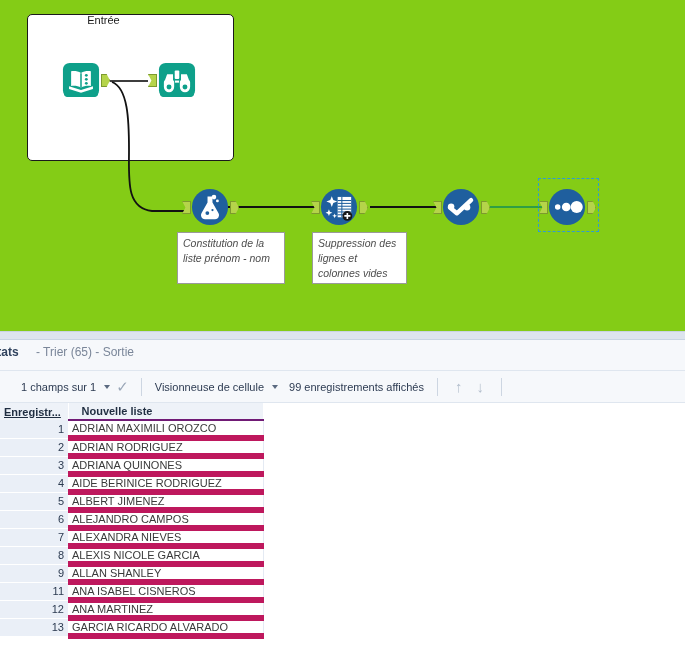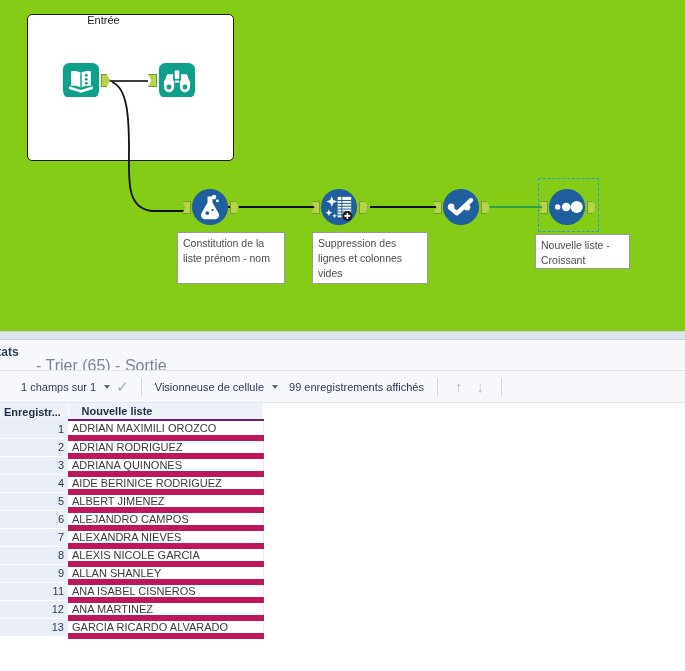--- a/index.html
+++ b/index.html
@@ -78,20 +78,21 @@
   .annot {
     position: absolute;
     border: 1px solid #9a9a9a;
     background: #ffffff;
     box-sizing: border-box;
     font-size: 10.5px;
     line-height: 15px;
     color: #4d4d4d;
     padding: 3px 4px 3px 5px;
     font-family: "Liberation Sans", sans-serif;
+    font-style: italic;
   }
 
   
   .selection-box {
     position: absolute;
     left: 538px; top: 178px;
     width: 61px; height: 54px;
     border: 1.5px dashed #2e9bd6;
     box-sizing: border-box;
   }
@@ -133,24 +134,23 @@
     position: absolute;
     left: -20px; top: 5px;
     font-size: 12px;
     color: #30435e;
     font-weight: bold;
     white-space: nowrap;
   }
   .results-subtitle {
     position: absolute;
     left: 36px; top: 5px;
-    font-size: 16px;
+    font-size: 12px;
     color: #7a8699;
     white-space: nowrap;
-    margin-top: 12px;
   }
 
   .results-toolbar {
     position: absolute;
     left: 0; top: 30px;
     width: 685px; height: 33px;
     background: #f6f8fb;
     border-top: 1px solid #dfe6ef;
     border-bottom: 1px solid #dfe6ef;
     box-sizing: border-box;
@@ -215,20 +215,21 @@
     background: #eef2f8;
     text-align: left;
     padding: 0 4px;
     border-right: 1px solid #ffffff;
     box-sizing: border-box;
   }
   table.dg th.rec {
     width: 68px;
     text-align: left;
     padding-left: 4px;
+    text-decoration: underline;
   }
   table.dg th.col1 {
     width: 195px;
     border-bottom: 2px solid #701a75;
     padding-left: 13px;
   }
   table.dg td {
     height: 18px;
     padding: 0 4px;
     box-sizing: border-box;
@@ -357,23 +358,22 @@
         <circle cx="20" cy="20" r="19" fill="#1f5f9e"></circle>
         <circle cx="10.2" cy="20" r="2.9" fill="#ffffff"></circle>
         <circle cx="19.2" cy="20" r="4.6" fill="#ffffff"></circle>
         <circle cx="30.2" cy="20" r="6.4" fill="#ffffff"></circle>
       </svg>
       <div class="anchor out" style="left:39px; top:13px;"></div>
     </div>
 
     <div class="annot" style="left:177px; top:232px; width:108px; height:52px;">Constitution de la liste prénom - nom</div>
 
-    <div class="annot" style="left:312px; top:232px; width:116px; height:52px;">Suppression des lignes et colonnes vides</div>
-
-    <div class="annot" style="left:535px; top:234px; width:95px; height:35px;">Nouvelle liste - Croissant</div>
+    <div class="annot" style="left:312px; top:232px; width:95px; height:52px;">Suppression des lignes et colonnes vides</div>
+
   </div>
 
   <div class="splitter"></div>
 
   <div class="results">
 
     <div class="results-header">
       <span class="results-title">sultats</span>
       <span class="results-subtitle">- Trier (65) - Sortie</span>
     </div>

